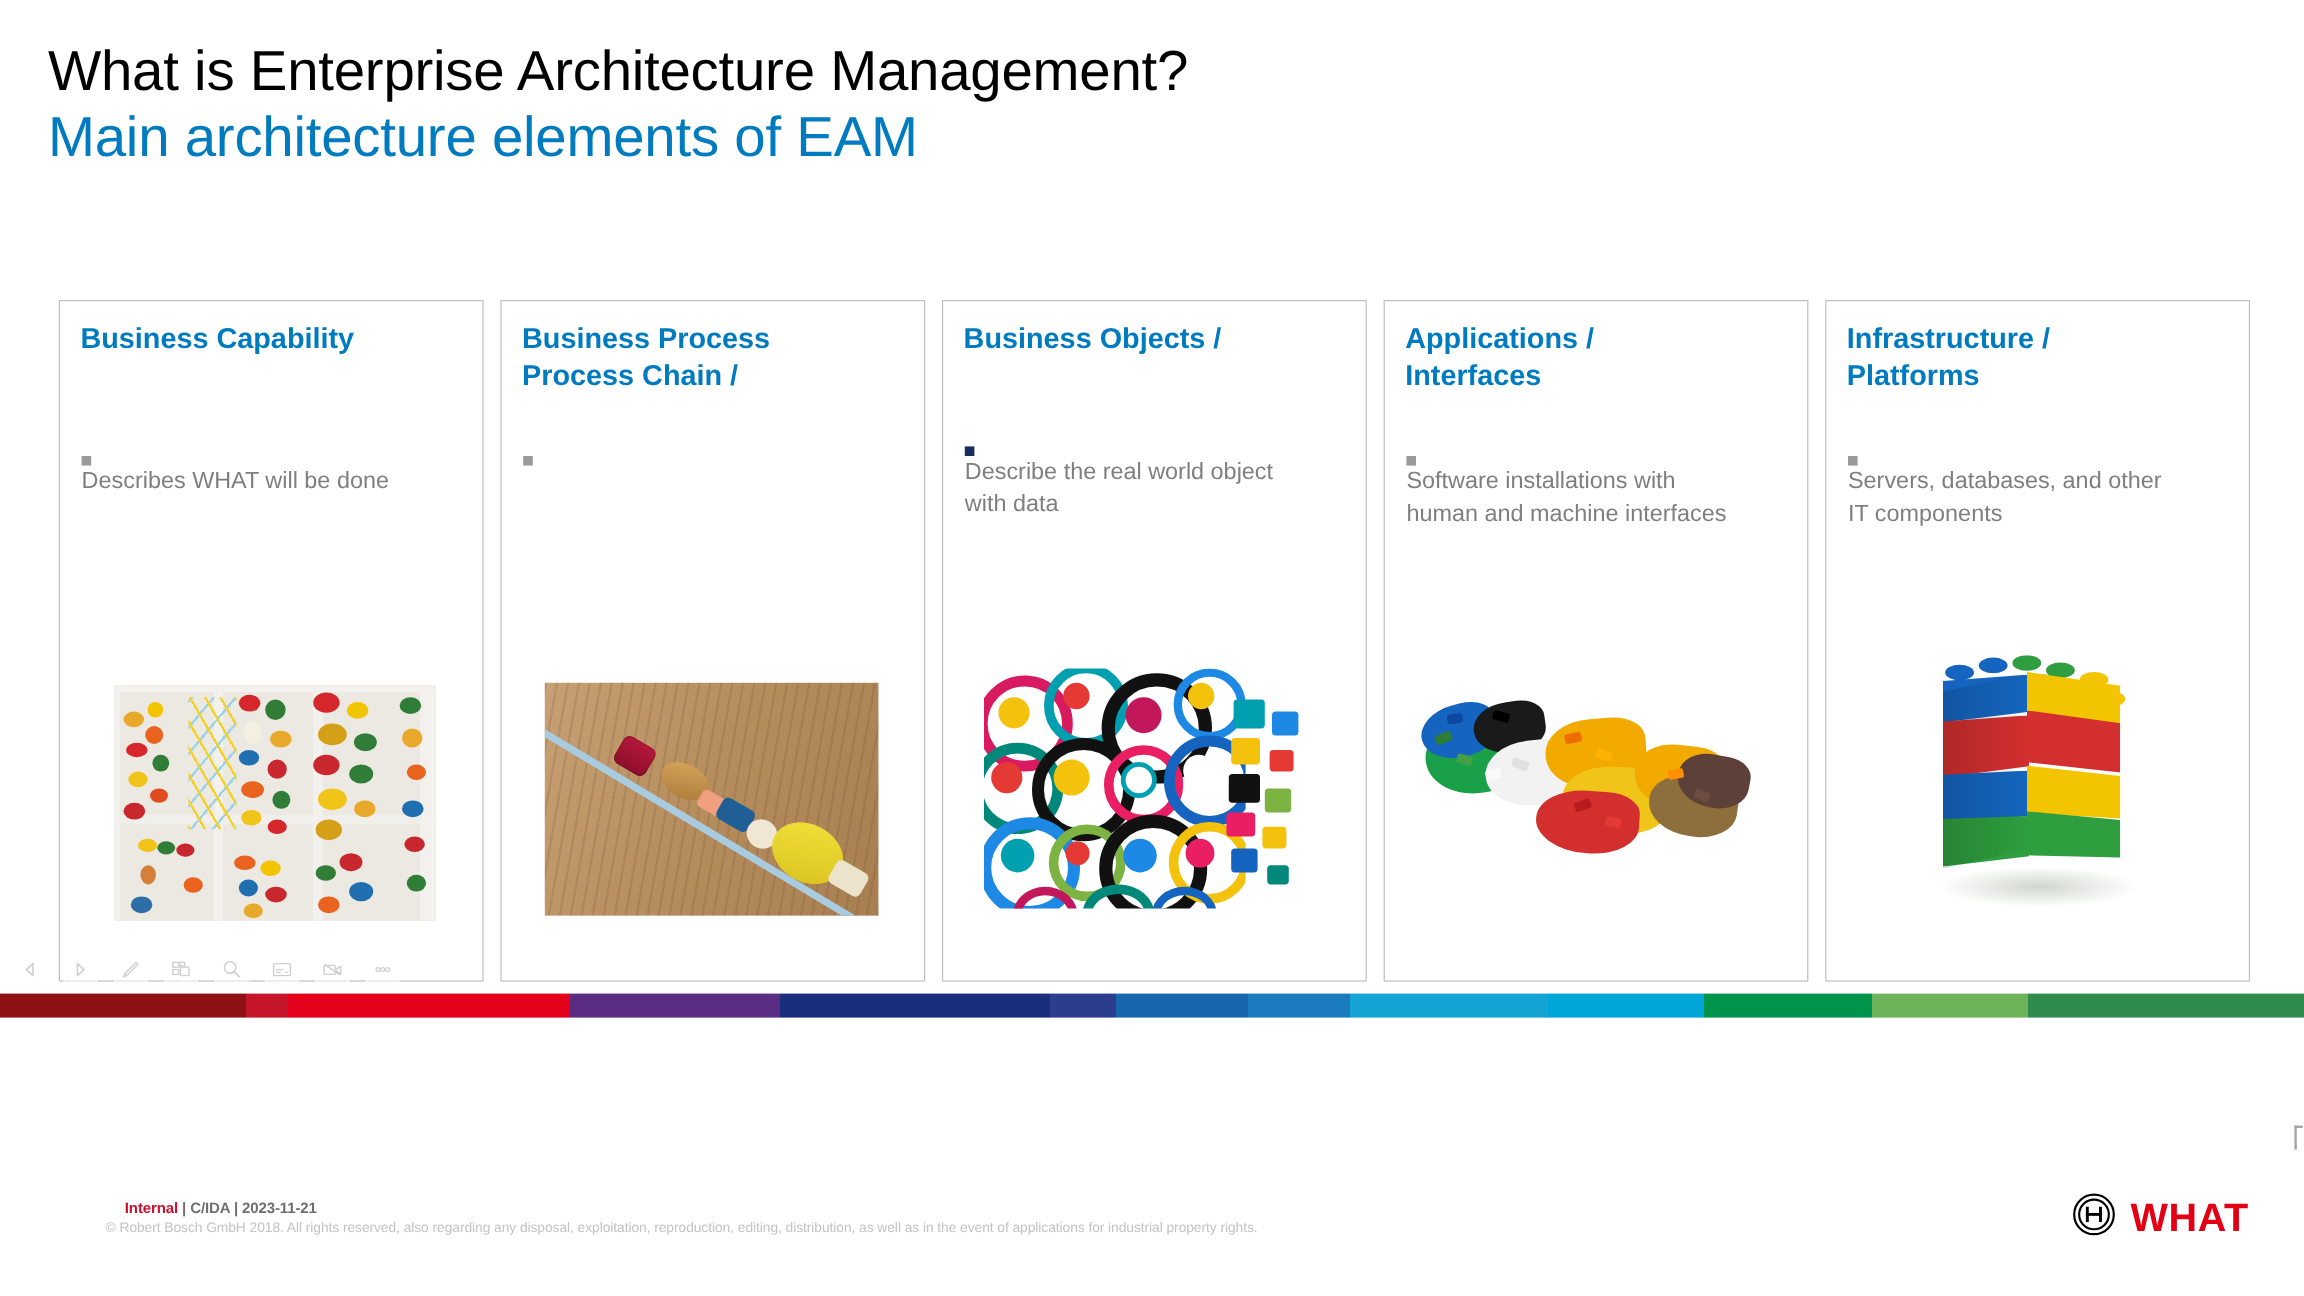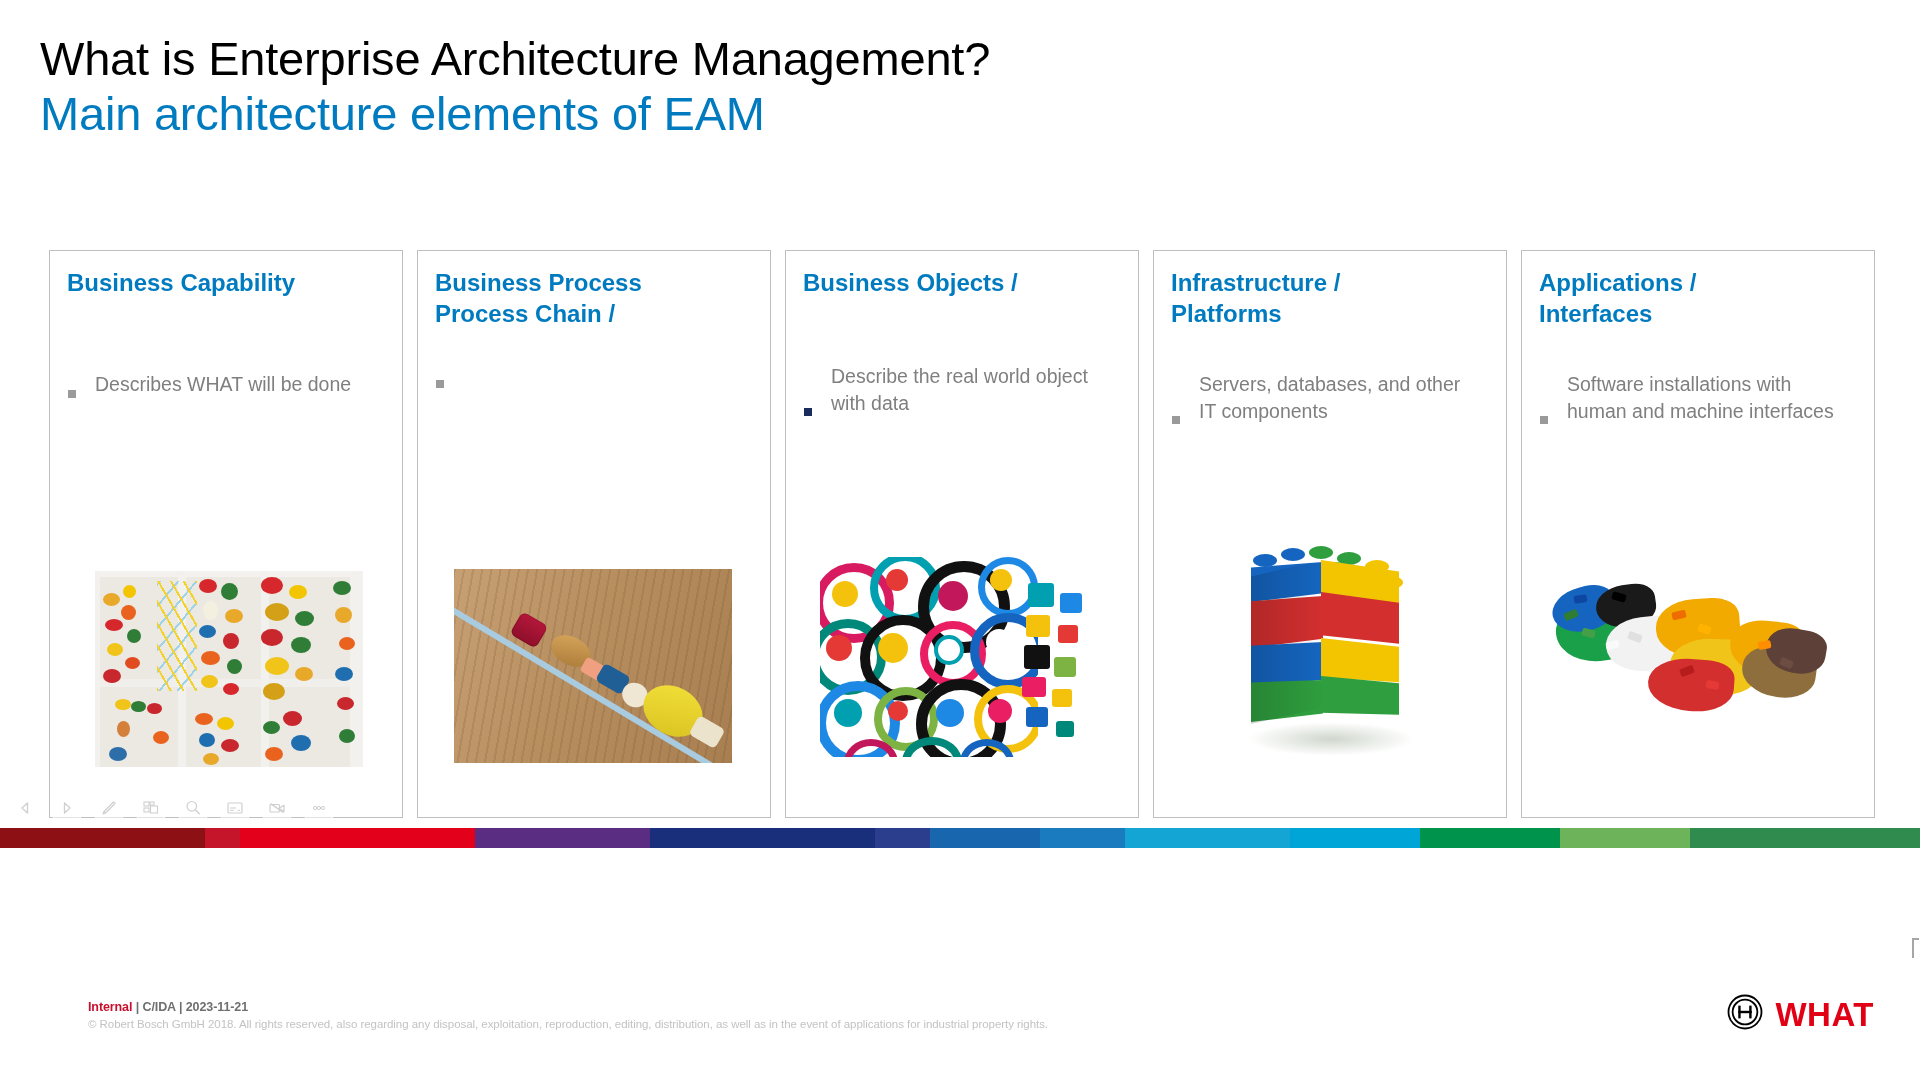--- a/index.html
+++ b/index.html
@@ -79,21 +79,22 @@
   }
   .card-bullets {
     position: absolute;
     left: 18px;
     top: 120px;
     width: 320px;
   }
   .card-bullets.raised { top: 112px; }
   .bullet-row {
     display: flex;
-    align-items: flex-end;
+    align-items: flex-start;
+    flex-direction: column;
   }
   .bullet-marker {
     width: 8px;
     height: 8px;
     background: #9a9a9a;
     margin-top: 9px;
     margin-right: 19px;
     flex: 0 0 auto;
   }
   .bullet-marker.dark { background: #1a2b5e; }
@@ -203,21 +204,21 @@
   }
   .brick-face { position: absolute; }
   .stud {
     position: absolute;
     border-radius: 50%;
   }
 
   
   #footer-meta {
     position: absolute;
-    left: 88px;
+    left: 104px;
     top: 1000px;
     font-size: 12.5px;
     color: #6f6f6f;
     font-weight: bold;
     white-space: nowrap;
     letter-spacing: -0.1px;
   }
   #footer-meta .internal { color: #c8102e; }
   #footer-meta .sep { color: #6f6f6f; font-weight: bold; }
   #footer-copy {
@@ -460,73 +461,20 @@
         <div class="puzzle-pc" style="left:36px; top:76px; width:22px;height:20px;background:#7cb342;"></div>
         <div class="puzzle-pc" style="left:4px;  top:96px; width:24px;height:20px;background:#e91e63;"></div>
         <div class="puzzle-pc" style="left:34px; top:108px;width:20px;height:18px;background:#f4c20d;"></div>
         <div class="puzzle-pc" style="left:8px;  top:126px;width:22px;height:20px;background:#1565c0;"></div>
         <div class="puzzle-pc" style="left:38px; top:140px;width:18px;height:16px;background:#00897b;"></div>
       </div>
     </div>
 
     <div class="card">
       <div class="card-title">
-        <div>Infrastructure /</div>
-        <div>Platforms</div>
-      </div>
-      <div class="card-bullets">
-        <div class="bullet-row">
-          <span class="bullet-marker" style="background: rgb(154, 154, 154);"></span>
-          <span class="bullet-text">Servers, databases, and other IT components</span>
-        </div>
-      </div>
-
-      <div class="pic" id="pic-lego-stack">
-
-        <div style="position:absolute;left:18px;top:176px;width:168px;height:34px;border-radius:50%;
-                    background:radial-gradient(ellipse at center, rgba(120,140,110,0.35), rgba(255,255,255,0) 70%);"></div>
-
-        <div class="stud" style="left:24px; top:8px;  width:24px;height:13px;background:#1565c0;"></div>
-        <div class="stud" style="left:52px; top:2px;  width:24px;height:13px;background:#1565c0;"></div>
-        <div class="stud" style="left:80px; top:0px;  width:24px;height:13px;background:#2e9e3e;"></div>
-        <div class="stud" style="left:108px;top:6px;  width:24px;height:13px;background:#2e9e3e;"></div>
-        <div class="stud" style="left:136px;top:14px; width:24px;height:13px;background:#f2c500;"></div>
-
-        <div class="stud" style="left:38px; top:24px; width:24px;height:13px;background:#1565c0;"></div>
-        <div class="stud" style="left:66px; top:18px; width:24px;height:13px;background:#2e9e3e;"></div>
-        <div class="stud" style="left:94px; top:16px; width:24px;height:13px;background:#2e9e3e;"></div>
-        <div class="stud" style="left:122px;top:22px; width:24px;height:13px;background:#f2c500;"></div>
-        <div class="stud" style="left:150px;top:30px; width:24px;height:13px;background:#f2c500;"></div>
-
-        <div class="brick-face" style="left:22px; top:16px; width:72px;height:40px;background:#1565c0;
-              clip-path: polygon(0 14%, 100% 0, 100% 78%, 0 100%);"></div>
-        <div class="brick-face" style="left:22px; top:50px; width:72px;height:52px;background:#d32f2f;
-              clip-path: polygon(0 10%, 100% 0, 100% 82%, 0 100%);"></div>
-        <div class="brick-face" style="left:22px; top:96px; width:72px;height:46px;background:#1565c0;
-              clip-path: polygon(0 8%, 100% 0, 100% 82%, 0 100%);"></div>
-        <div class="brick-face" style="left:22px; top:134px;width:72px;height:42px;background:#2e9e3e;
-              clip-path: polygon(0 6%, 100% 0, 100% 80%, 0 100%);"></div>
-
-        <div class="brick-face" style="left:92px; top:14px; width:78px;height:44px;background:#f2c500;
-              clip-path: polygon(0 0, 100% 26%, 100% 100%, 0 78%);"></div>
-        <div class="brick-face" style="left:92px; top:46px; width:78px;height:54px;background:#d32f2f;
-              clip-path: polygon(0 0, 100% 20%, 100% 96%, 0 80%);"></div>
-        <div class="brick-face" style="left:92px; top:92px; width:78px;height:48px;background:#f2c500;
-              clip-path: polygon(0 0, 100% 18%, 100% 92%, 0 82%);"></div>
-        <div class="brick-face" style="left:92px; top:130px;width:78px;height:46px;background:#2e9e3e;
-              clip-path: polygon(0 0, 100% 16%, 100% 84%, 0 80%);"></div>
-
-        <div style="position:absolute;left:22px;top:14px;width:72px;height:164px;
-                    background:linear-gradient(90deg, rgba(0,0,0,0.16), rgba(0,0,0,0));
-                    clip-path: polygon(0 10%, 100% 0, 100% 90%, 0 100%);"></div>
-      </div>
-    </div>
-
-    <div class="card">
-      <div class="card-title">
         <div>Applications /</div>
         <div>Interfaces</div>
       </div>
       <div class="card-bullets">
         <div class="bullet-row">
           <span class="bullet-marker" style="background: rgb(154, 154, 154);"></span>
           <span class="bullet-text">Software installations with human and machine interfaces</span>
         </div>
       </div>
 
@@ -547,20 +495,73 @@
         <div class="chip" style="left:54px; top:60px; width:13px;height:8px;background:#fafafa;transform:rotate(-16deg);"></div>
         <div class="chip" style="left:76px; top:52px; width:14px;height:8px;background:#e0e0e0;transform:rotate(20deg);"></div>
         <div class="chip" style="left:22px; top:14px; width:13px;height:8px;background:#0d47a1;transform:rotate(-8deg);"></div>
         <div class="chip" style="left:60px; top:12px; width:14px;height:8px;background:#000000;transform:rotate(16deg);"></div>
         <div class="chip" style="left:120px;top:30px; width:14px;height:8px;background:#ef6c00;transform:rotate(-12deg);"></div>
         <div class="chip" style="left:146px;top:44px; width:13px;height:8px;background:#ffb300;transform:rotate(18deg);"></div>
         <div class="chip" style="left:128px;top:86px; width:14px;height:8px;background:#b71c1c;transform:rotate(-20deg);"></div>
         <div class="chip" style="left:154px;top:100px;width:13px;height:8px;background:#e53935;transform:rotate(10deg);"></div>
         <div class="chip" style="left:206px;top:60px; width:13px;height:8px;background:#ff8f00;transform:rotate(-10deg);"></div>
         <div class="chip" style="left:228px;top:78px; width:13px;height:8px;background:#6d4c41;transform:rotate(22deg);"></div>
+      </div>
+    </div>
+
+    <div class="card">
+      <div class="card-title">
+        <div>Infrastructure /</div>
+        <div>Platforms</div>
+      </div>
+      <div class="card-bullets">
+        <div class="bullet-row">
+          <span class="bullet-marker" style="background: rgb(154, 154, 154);"></span>
+          <span class="bullet-text">Servers, databases, and other IT components</span>
+        </div>
+      </div>
+
+      <div class="pic" id="pic-lego-stack">
+
+        <div style="position:absolute;left:18px;top:176px;width:168px;height:34px;border-radius:50%;
+                    background:radial-gradient(ellipse at center, rgba(120,140,110,0.35), rgba(255,255,255,0) 70%);"></div>
+
+        <div class="stud" style="left:24px; top:8px;  width:24px;height:13px;background:#1565c0;"></div>
+        <div class="stud" style="left:52px; top:2px;  width:24px;height:13px;background:#1565c0;"></div>
+        <div class="stud" style="left:80px; top:0px;  width:24px;height:13px;background:#2e9e3e;"></div>
+        <div class="stud" style="left:108px;top:6px;  width:24px;height:13px;background:#2e9e3e;"></div>
+        <div class="stud" style="left:136px;top:14px; width:24px;height:13px;background:#f2c500;"></div>
+
+        <div class="stud" style="left:38px; top:24px; width:24px;height:13px;background:#1565c0;"></div>
+        <div class="stud" style="left:66px; top:18px; width:24px;height:13px;background:#2e9e3e;"></div>
+        <div class="stud" style="left:94px; top:16px; width:24px;height:13px;background:#2e9e3e;"></div>
+        <div class="stud" style="left:122px;top:22px; width:24px;height:13px;background:#f2c500;"></div>
+        <div class="stud" style="left:150px;top:30px; width:24px;height:13px;background:#f2c500;"></div>
+
+        <div class="brick-face" style="left:22px; top:16px; width:72px;height:40px;background:#1565c0;
+              clip-path: polygon(0 14%, 100% 0, 100% 78%, 0 100%);"></div>
+        <div class="brick-face" style="left:22px; top:50px; width:72px;height:52px;background:#d32f2f;
+              clip-path: polygon(0 10%, 100% 0, 100% 82%, 0 100%);"></div>
+        <div class="brick-face" style="left:22px; top:96px; width:72px;height:46px;background:#1565c0;
+              clip-path: polygon(0 8%, 100% 0, 100% 82%, 0 100%);"></div>
+        <div class="brick-face" style="left:22px; top:134px;width:72px;height:42px;background:#2e9e3e;
+              clip-path: polygon(0 6%, 100% 0, 100% 80%, 0 100%);"></div>
+
+        <div class="brick-face" style="left:92px; top:14px; width:78px;height:44px;background:#f2c500;
+              clip-path: polygon(0 0, 100% 26%, 100% 100%, 0 78%);"></div>
+        <div class="brick-face" style="left:92px; top:46px; width:78px;height:54px;background:#d32f2f;
+              clip-path: polygon(0 0, 100% 20%, 100% 96%, 0 80%);"></div>
+        <div class="brick-face" style="left:92px; top:92px; width:78px;height:48px;background:#f2c500;
+              clip-path: polygon(0 0, 100% 18%, 100% 92%, 0 82%);"></div>
+        <div class="brick-face" style="left:92px; top:130px;width:78px;height:46px;background:#2e9e3e;
+              clip-path: polygon(0 0, 100% 16%, 100% 84%, 0 80%);"></div>
+
+        <div style="position:absolute;left:22px;top:14px;width:72px;height:164px;
+                    background:linear-gradient(90deg, rgba(0,0,0,0.16), rgba(0,0,0,0));
+                    clip-path: polygon(0 10%, 100% 0, 100% 90%, 0 100%);"></div>
       </div>
     </div>
 
   </div>
 
   <div id="edge-mark"></div>
 
   <div id="footer-meta">
     <span class="internal">Internal</span><span class="sep"> | </span><span>C/IDA</span><span class="sep"> | </span><span>2023-11-21</span>
   </div>

